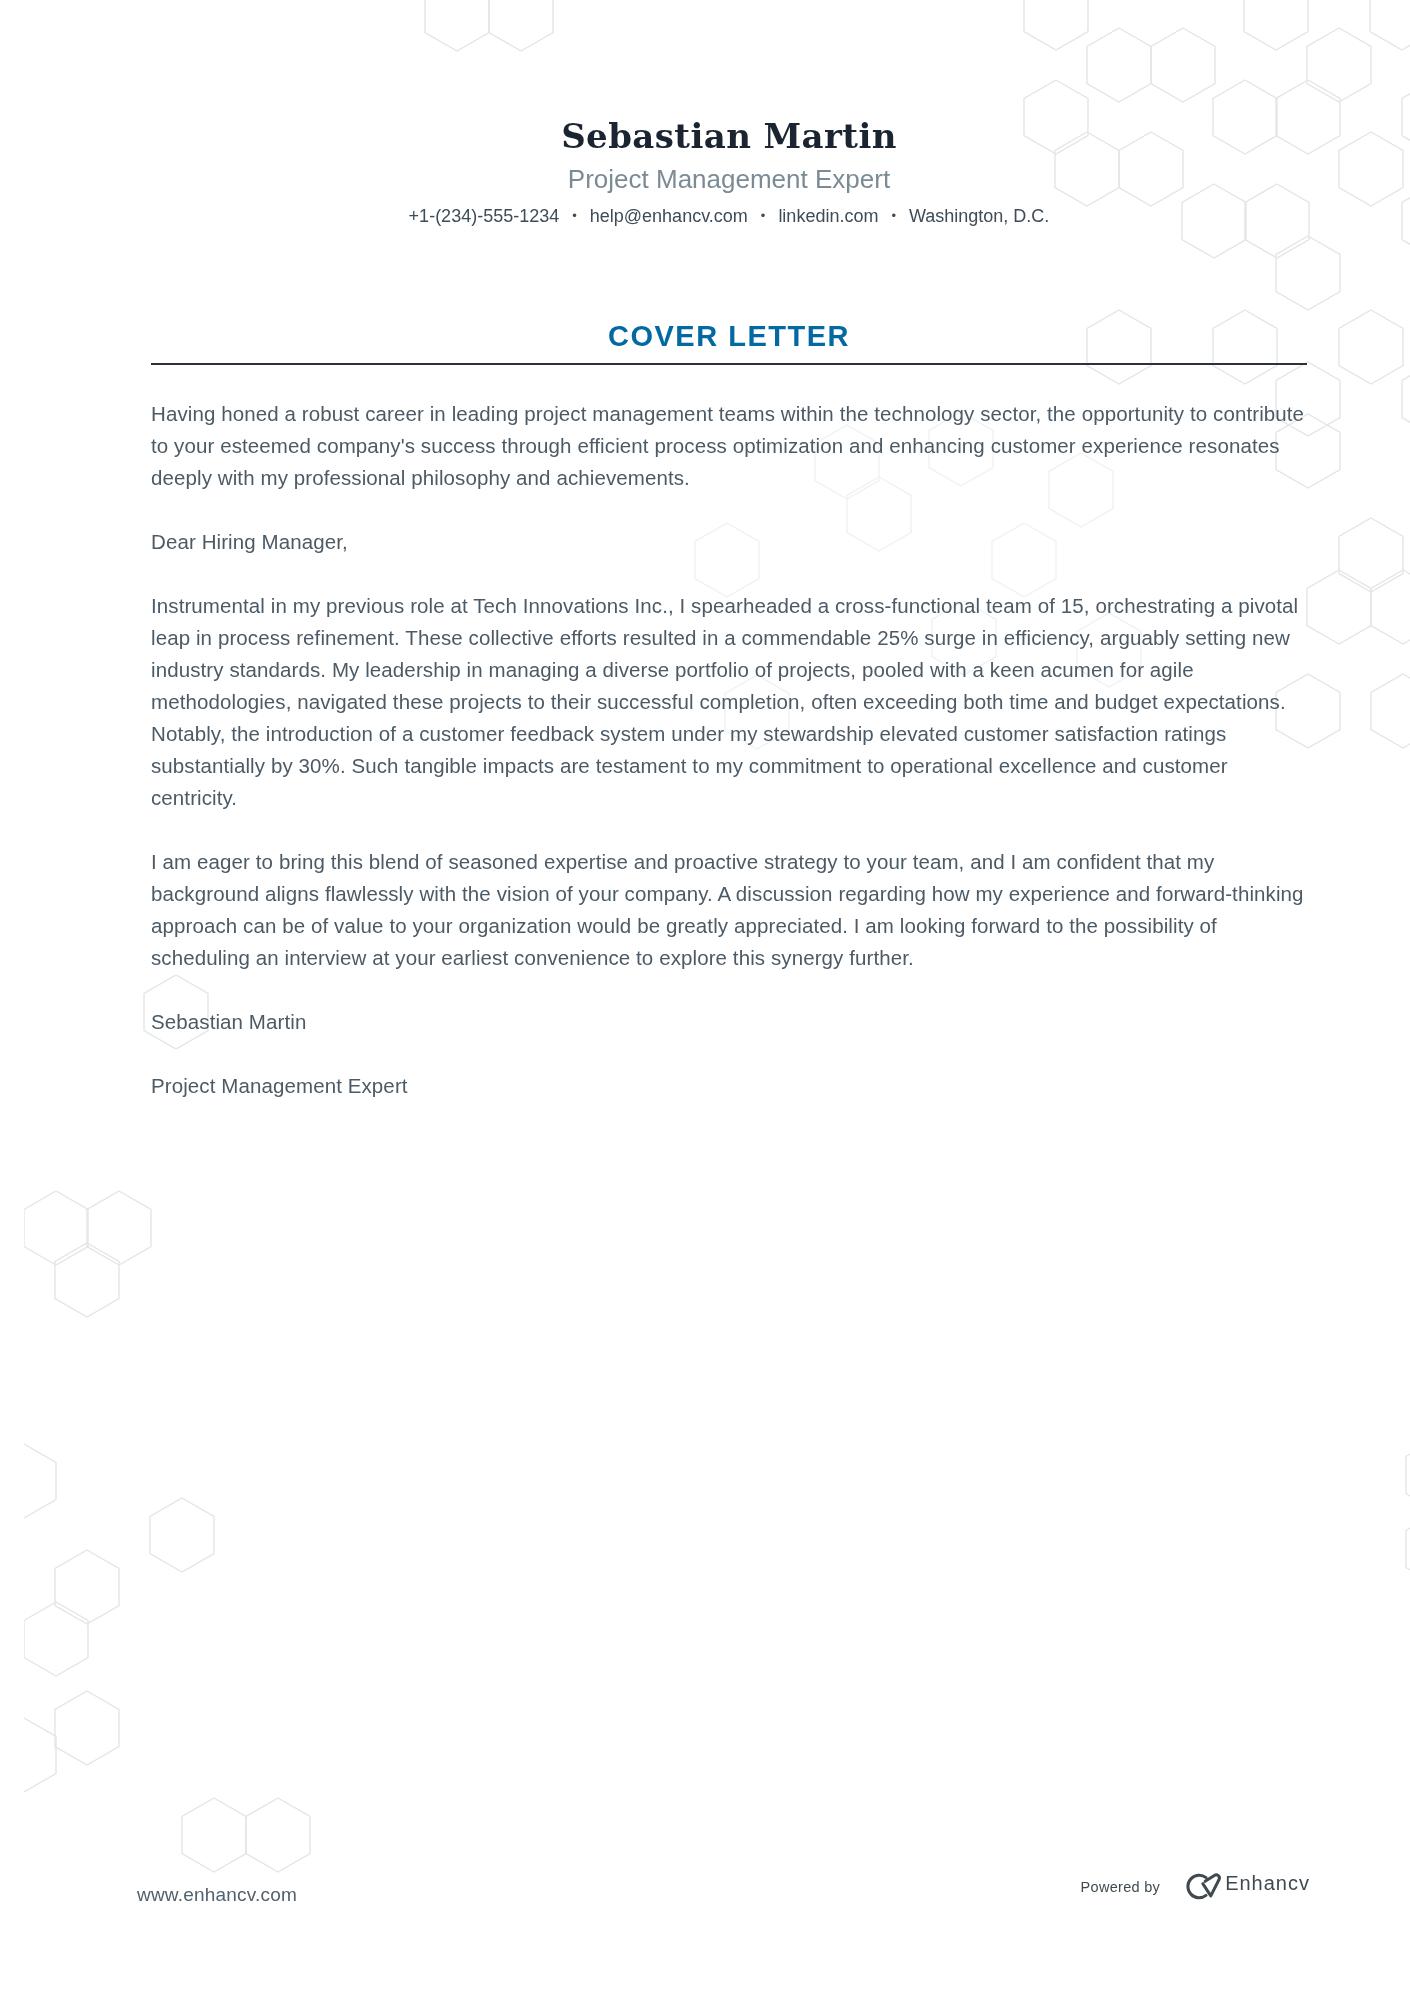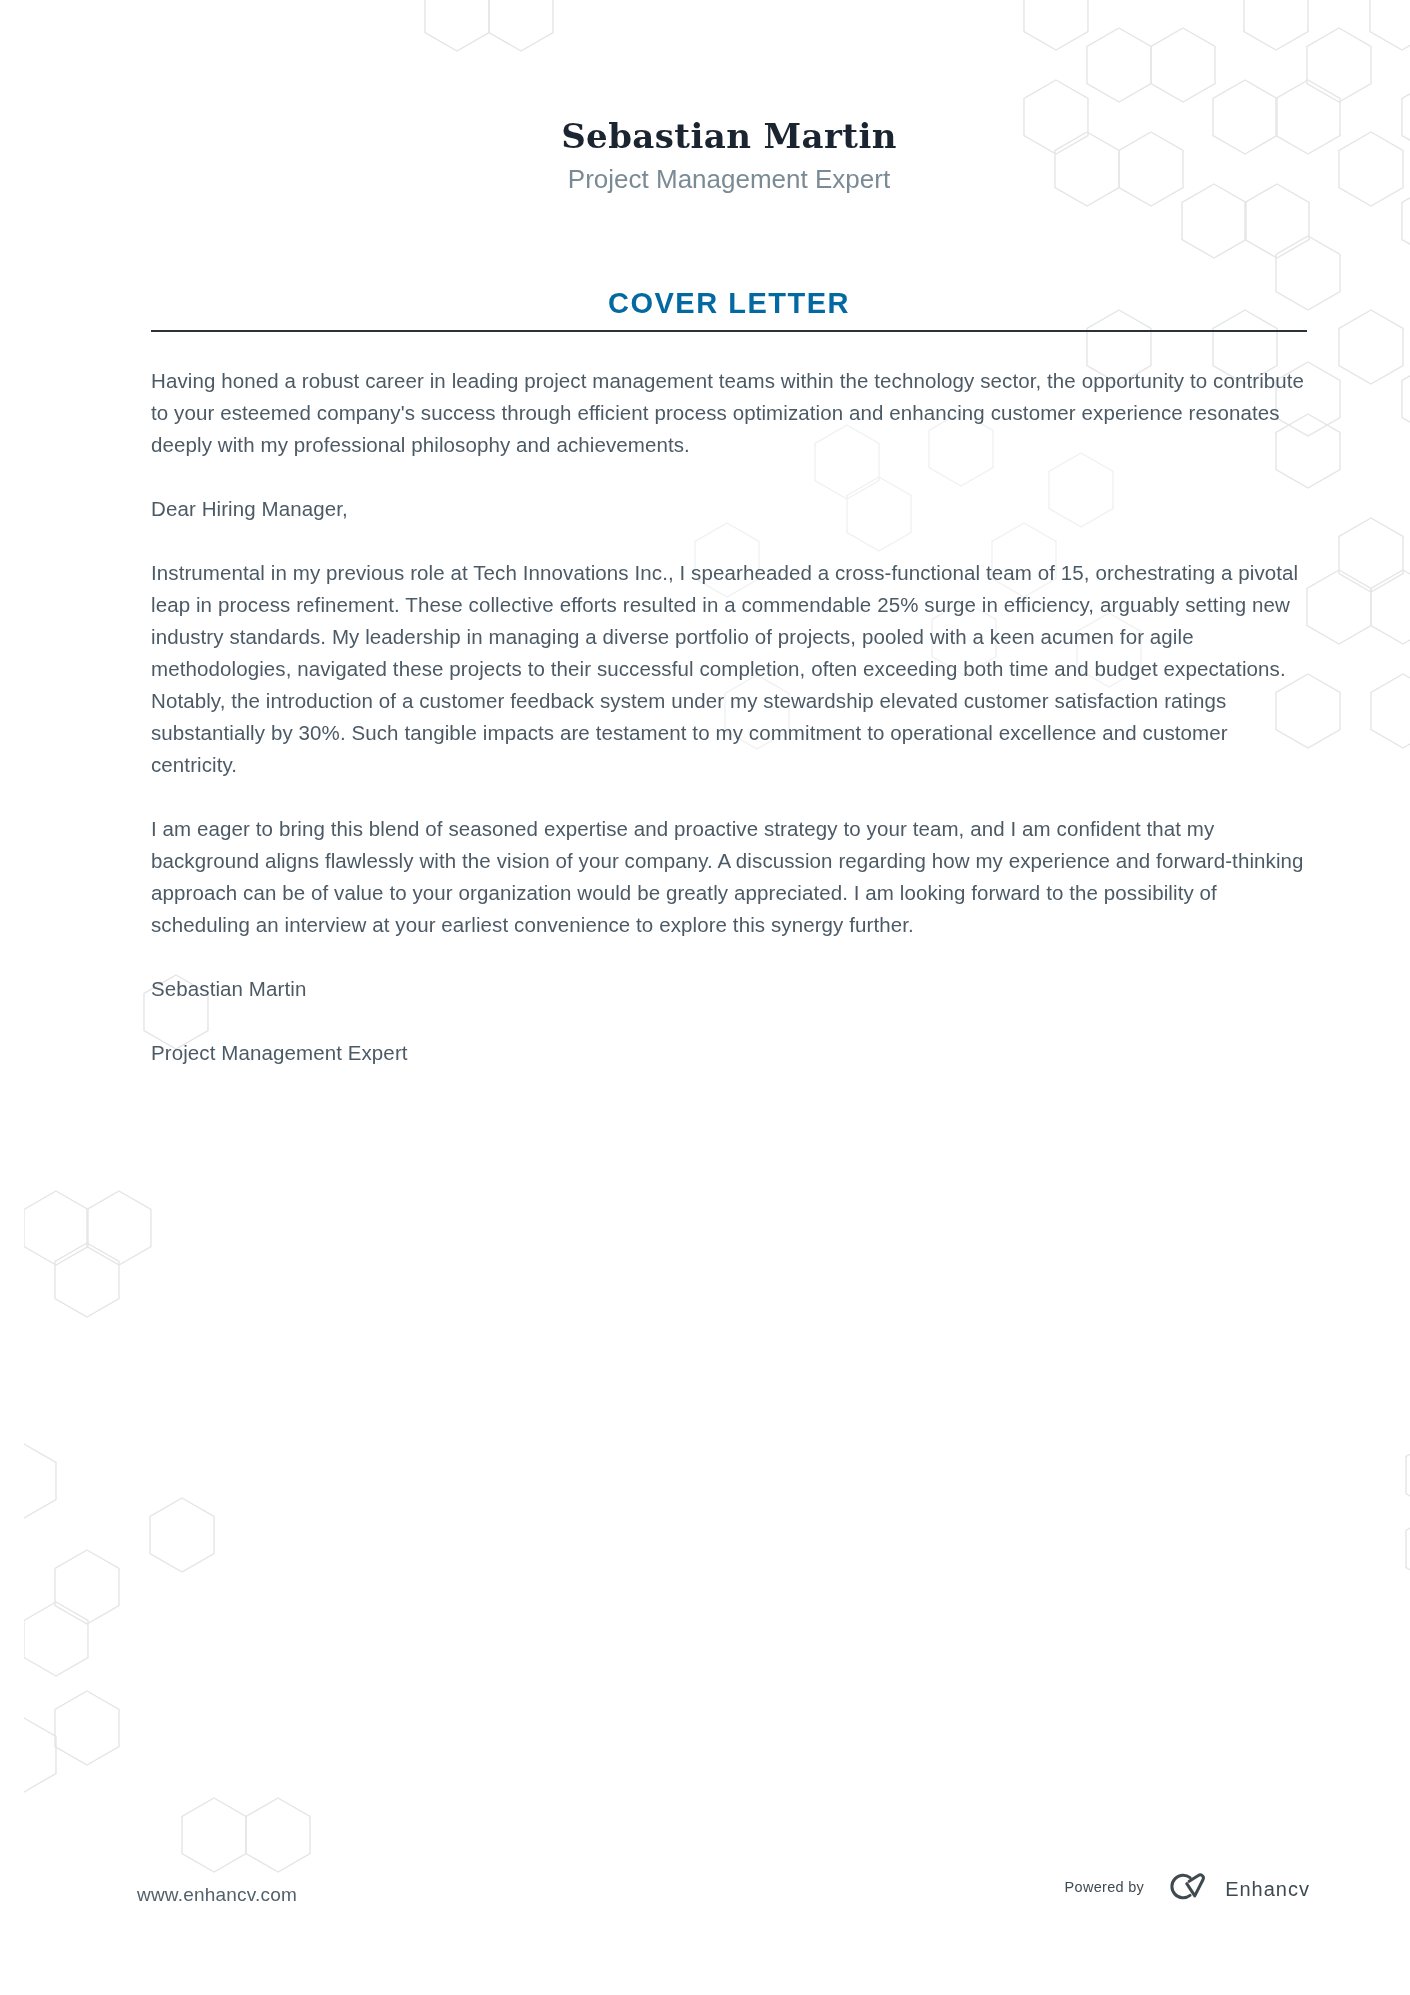--- a/index.html
+++ b/index.html
@@ -41,21 +41,21 @@
 
   .footer-url {
     position:absolute; left:113px; top:1884px; z-index:2;
     font-size:19px; color:#53616c; letter-spacing:.2px; text-decoration:none;
   }
   .powered {
     position:absolute; right:124px; top:1872px; z-index:2;
     display:flex; align-items:center; gap:16px;
   }
   .powered .powered-label { font-size:14.5px; color:#3f4a50; letter-spacing:.3px; }
-  .powered .brand { display:flex; align-items:flex-end; gap:18px; text-decoration:none; }
+  .powered .brand { display:flex; align-items:flex-start; gap:2px; text-decoration:none; }
   .powered .brand-name { font-size:20px; color:#3f4a50; letter-spacing:1px; }
   .logo-icon { display:block; }
 </style>
 </head>
 <body>
 
 <div class="page">
 
   <svg id="hexbg" viewBox="0 0 1410 1995" xmlns="http://www.w3.org/2000/svg">
       <polygon points="433,-23 465,-4.5 465,32.5 433,51 401,32.5 401,-4.5"></polygon>
@@ -111,20 +111,21 @@
       <polygon points="254,1798 286,1816.5 286,1853.5 254,1872 222,1853.5 222,1816.5"></polygon>
       <polygon points="1414,1438 1446,1456.5 1446,1493.5 1414,1512 1382,1493.5 1382,1456.5"></polygon>
       <polygon points="1414,1512 1446,1530.5 1446,1567.5 1414,1586 1382,1567.5 1382,1530.5"></polygon>
     </svg>
 
   <div class="content">
 
     <div class="header">
       <div class="name">Sebastian Martin</div>
       <div class="subtitle">Project Management Expert</div>
+      <div class="contact"><span>+1-(234)-555-1234</span><span class="sep">•</span><span>help@enhancv.com</span><span class="sep">•</span><span>linkedin.com</span><span class="sep">•</span><span>Washington, D.C.</span></div>
     </div>
 
     <div class="section-title">COVER LETTER</div>
     <hr class="rule">
 
     <div class="letter-body">
       <p>Having honed a robust career in leading project management teams within the technology sector, the opportunity to contribute to your esteemed company's success through efficient process optimization and enhancing customer experience resonates deeply with my professional philosophy and achievements.</p>
       <p>Dear Hiring Manager,</p>
         <p>Instrumental in my previous role at Tech Innovations Inc., I spearheaded a cross-functional team of 15, orchestrating a pivotal leap in process refinement. These collective efforts resulted in a commendable 25% surge in efficiency, arguably setting new industry standards. My leadership in managing a diverse portfolio of projects, pooled with a keen acumen for agile methodologies, navigated these projects to their successful completion, often exceeding both time and budget expectations. Notably, the introduction of a customer feedback system under my stewardship elevated customer satisfaction ratings substantially by 30%. Such tangible impacts are testament to my commitment to operational excellence and customer centricity.</p>
         <p>I am eager to bring this blend of seasoned expertise and proactive strategy to your team, and I am confident that my background aligns flawlessly with the vision of your company. A discussion regarding how my experience and forward-thinking approach can be of value to your organization would be greatly appreciated. I am looking forward to the possibility of scheduling an interview at your earliest convenience to explore this synergy further.</p>

